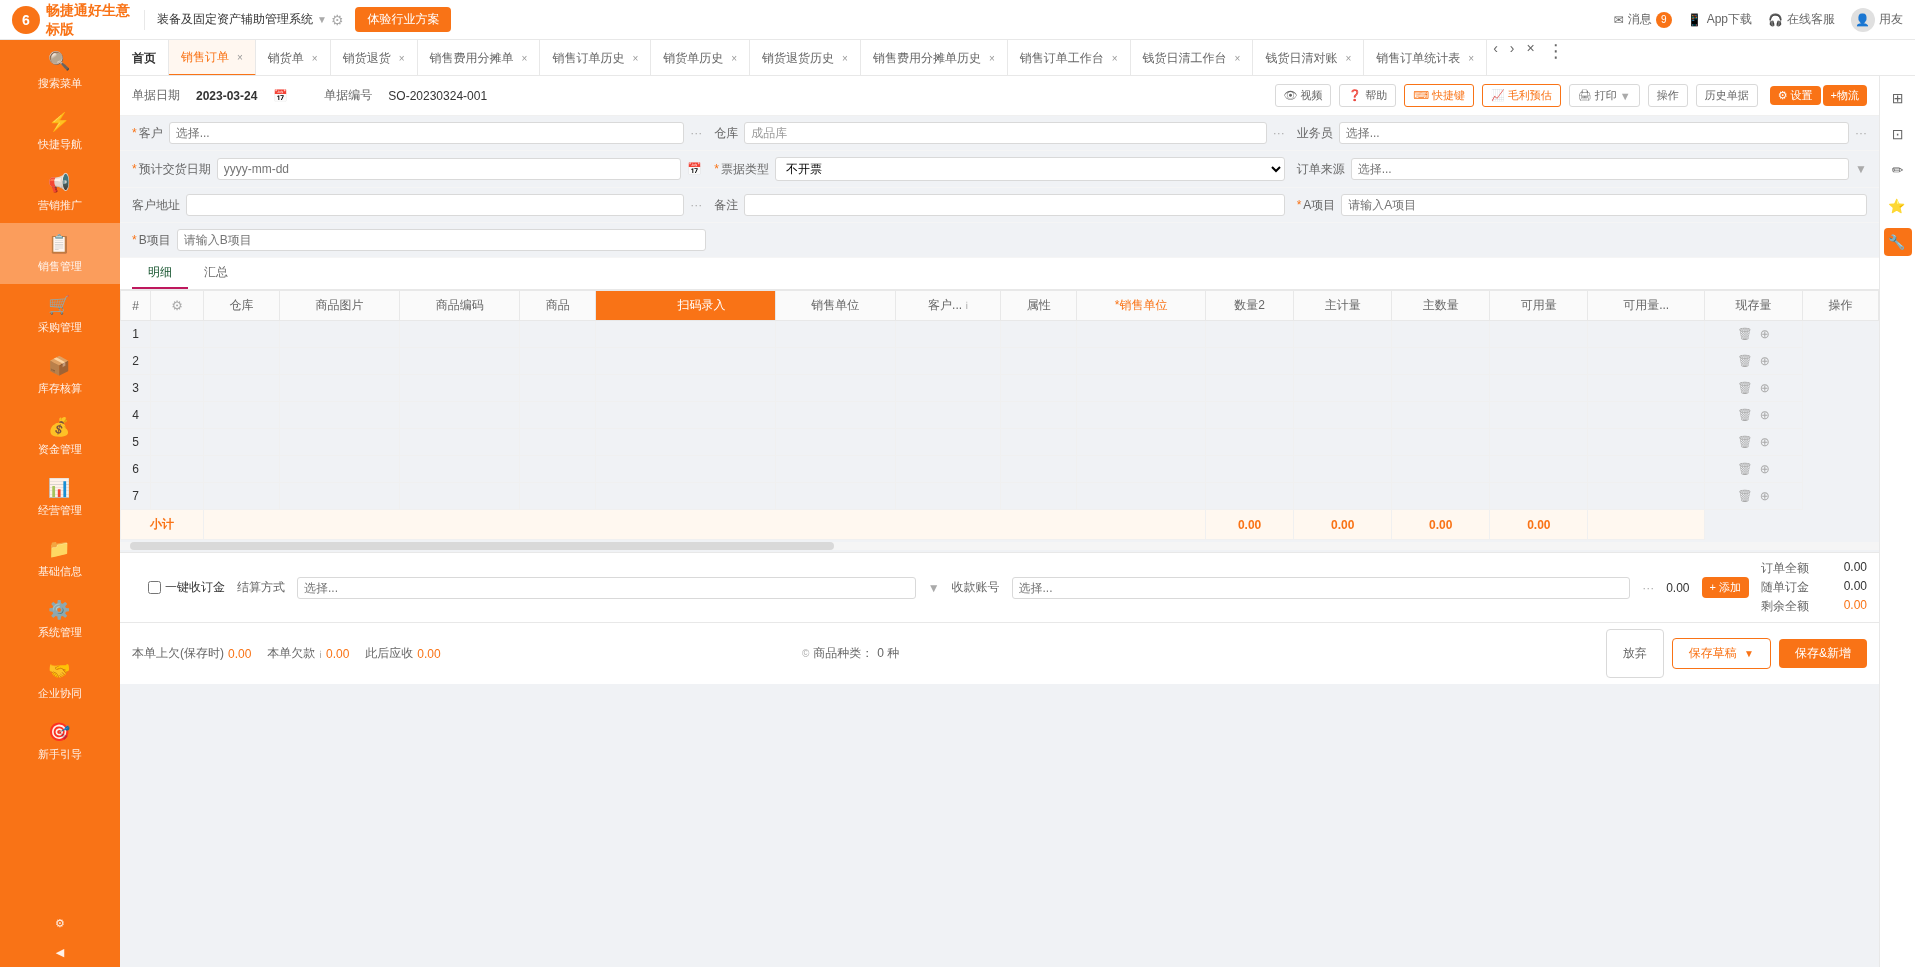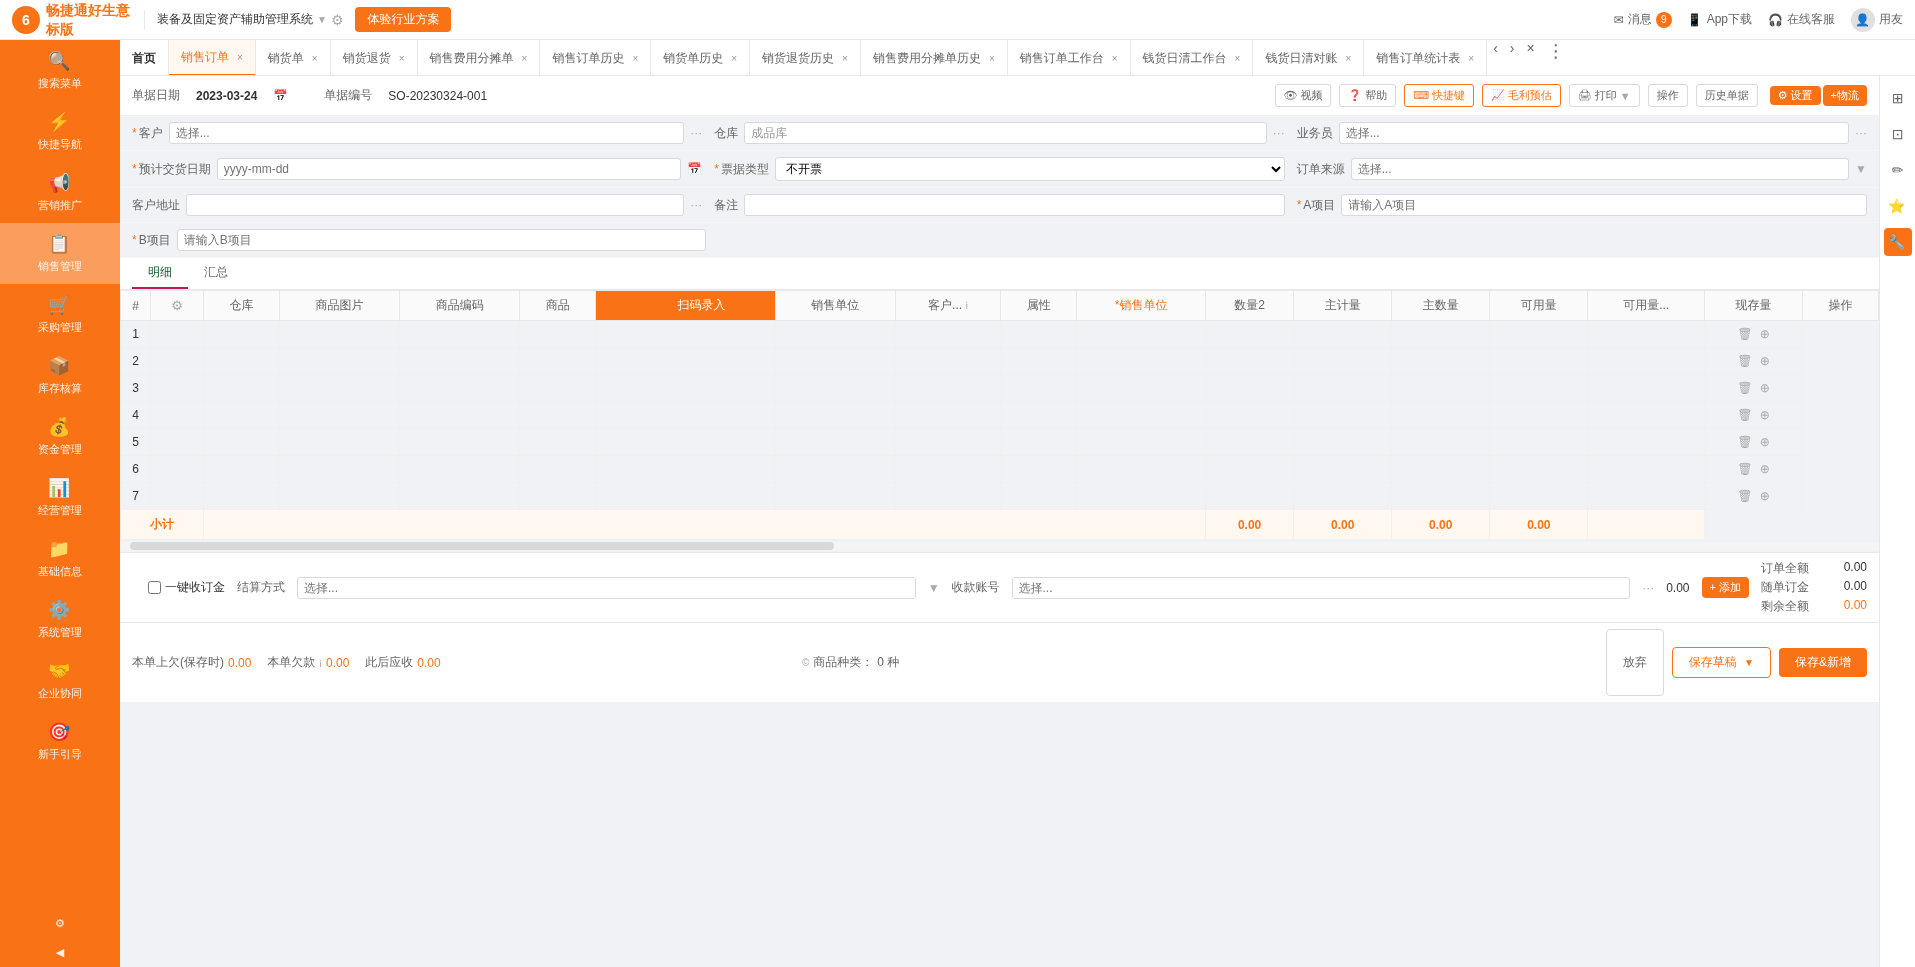--- a/index.html
+++ b/index.html
@@ -71,21 +71,21 @@
     
     .bottom-bar { padding: 6px 12px; background: #fff; border-top: 1px solid #e8e8e8; display: flex; align-items: center; gap: 12px; flex-shrink: 0; }
     .checkbox-item { display: flex; align-items: center; gap: 4px; cursor: pointer; padding-left: 16px; }
     .bottom-info { margin-left: auto; display: flex; gap: 24px; font-size: 12px; color: #333; }
 
     
     .footer-bar { padding: 6px 12px; background: #fff; border-top: 1px solid #e8e8e8; display: flex; align-items: center; gap: 16px; flex-shrink: 0; }
     .footer-stat { display: flex; align-items: center; gap: 4px; font-size: 12px; color: #666; }
     .footer-stat .val { color: #f97316; }
     .footer-actions { margin-left: auto; display: flex; align-items: center; gap: 8px; }
-    .btn-discard { border: 1px solid #d9d9d9; background: #fff; padding: 24px 16px; border-radius: 4px; cursor: pointer; font-size: 12px; color: #666; }
+    .btn-discard { border: 1px solid #d9d9d9; background: #fff; padding: 15px 16px; border-radius: 4px; cursor: pointer; font-size: 12px; color: #666; }
     .btn-save-draft { border: 1px solid #f97316; background: #fff; color: #f97316; padding: 6px 16px; border-radius: 4px; cursor: pointer; font-size: 12px; }
     .btn-save-new { background: #f97316; color: #fff; padding: 6px 16px; border-radius: 4px; cursor: pointer; font-size: 12px; border: none; }
 
     
     .summary-panel { text-align: right; font-size: 12px; }
     .summary-row { display: flex; justify-content: flex-end; gap: 8px; padding: 1px 0; }
     .summary-label { color: #666; }
     .summary-value { color: #333; min-width: 50px; text-align: right; }
     .summary-value.orange { color: #f97316; }
     .col-gear { color: #aaa; font-size: 13px; cursor: pointer; }

